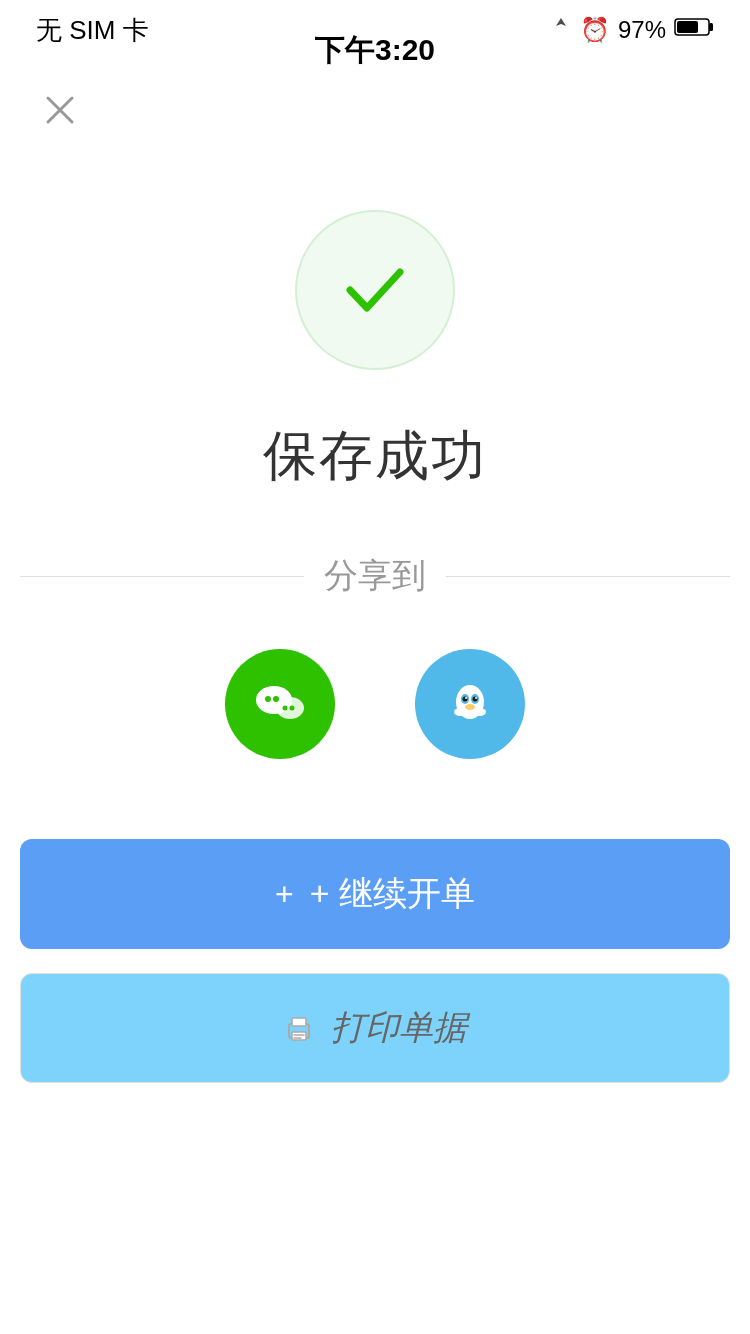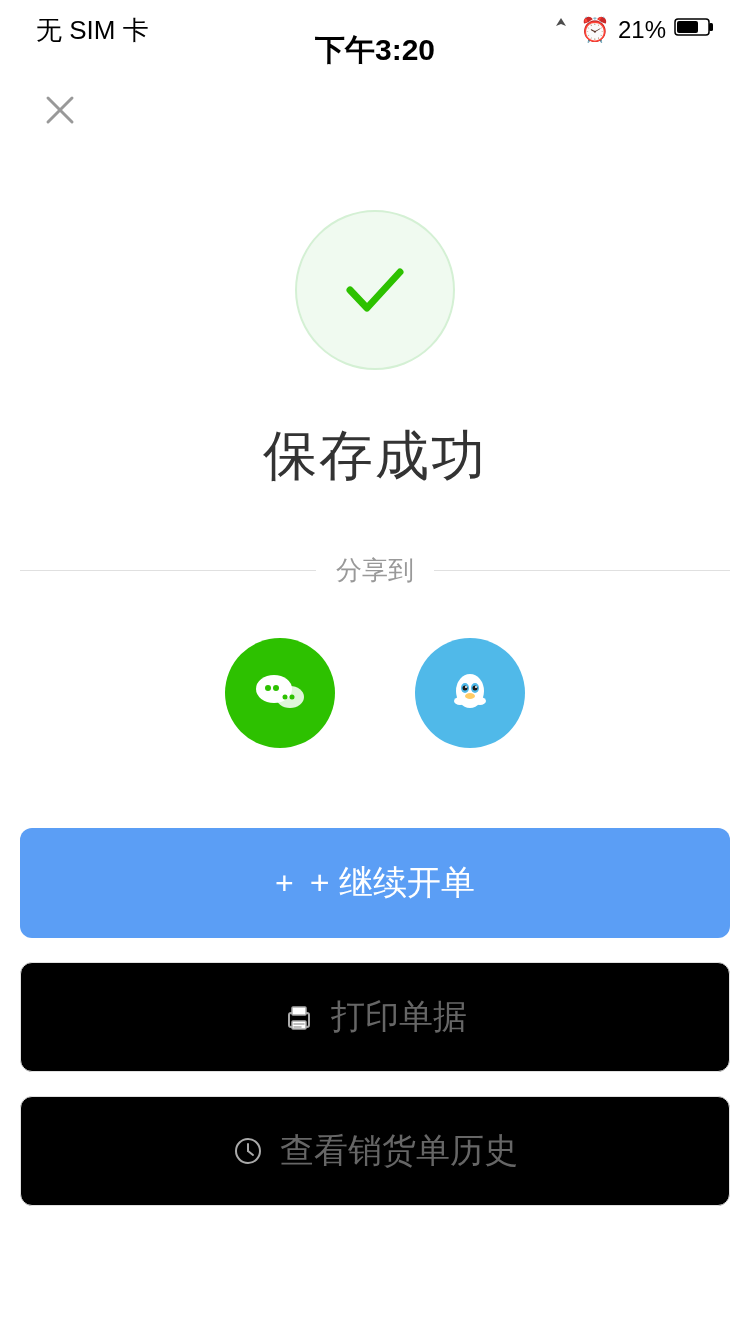--- a/index.html
+++ b/index.html
@@ -126,21 +126,21 @@
       margin-bottom: 50px;
     }
 
     .divider-line {
       flex: 1;
       height: 1px;
       background: #e0e0e0;
     }
 
     .divider-label {
-      font-size: 26px;
+      font-size: 34px;
       color: #999999;
       white-space: nowrap;
       text-align: center;
     }
 
     
     .share-icons {
       display: flex;
       gap: 80px;
       align-items: center;
@@ -192,23 +192,24 @@
       border: none;
       outline: none;
     }
 
     .action-btn.primary {
       background: #5B9EF5;
       color: #ffffff;
     }
 
     .action-btn.secondary {
-      background: #000000;
+      background: #7dd3fc;
       color: #666666;
       border: 1px solid #e0e0e0;
+      font-style: italic;
     }
 
     .btn-icon {
       font-size: 32px;
       display: flex;
       align-items: center;
     }
 
     .btn-label {
       font-size: 34px;
@@ -229,21 +230,21 @@
     </span>
   </div>
   <div class="status-center">下午3:20</div>
   <div class="status-right">
     <span>
       <svg width="22" height="22" viewBox="0 0 22 22" fill="none">
         <path d="M11 2 L16 10 L11 8 L6 10 Z" fill="#000" opacity="0.7"></path>
       </svg>
     </span>
     <span>⏰</span>
-    <span>21%</span>
+    <span>97%</span>
     <span>
       <svg width="40" height="22" viewBox="0 0 40 22">
         <rect x="1" y="3" width="34" height="16" rx="3" ry="3" stroke="#000" stroke-width="1.5" fill="none"></rect>
         <rect x="35" y="7" width="4" height="8" rx="1.5" fill="#000"></rect>
         <rect x="3" y="5" width="21" height="12" rx="2" fill="#000"></rect>
       </svg>
     </span>
   </div>
 </div>
 
@@ -322,25 +323,15 @@
           <rect x="6" y="12" width="20" height="14" rx="2" stroke="#aaa" stroke-width="2" fill="none"></rect>
           <rect x="9" y="20" width="14" height="8" rx="1" fill="white" stroke="#aaa" stroke-width="1.5"></rect>
           <rect x="9" y="6" width="14" height="8" rx="1" fill="white" stroke="#aaa" stroke-width="1.5"></rect>
           <line x1="11" y1="23" x2="21" y2="23" stroke="#aaa" stroke-width="1.5" stroke-linecap="round"></line>
           <line x1="11" y1="26" x2="18" y2="26" stroke="#aaa" stroke-width="1.5" stroke-linecap="round"></line>
         </svg>
       </span>
       <span class="btn-label">打印单据</span>
     </button>
 
-    <button class="action-btn secondary">
-      <span class="btn-icon">
-        <svg width="32" height="32" viewBox="0 0 32 32" fill="none">
-          <circle cx="16" cy="16" r="12" stroke="#aaa" stroke-width="2" fill="none"></circle>
-          <line x1="16" y1="9" x2="16" y2="16" stroke="#aaa" stroke-width="2" stroke-linecap="round"></line>
-          <line x1="16" y1="16" x2="21" y2="20" stroke="#aaa" stroke-width="2" stroke-linecap="round"></line>
-        </svg>
-      </span>
-      <span class="btn-label">查看销货单历史</span>
-    </button>
 
   </div>
 </div>
 
 </body></html>

